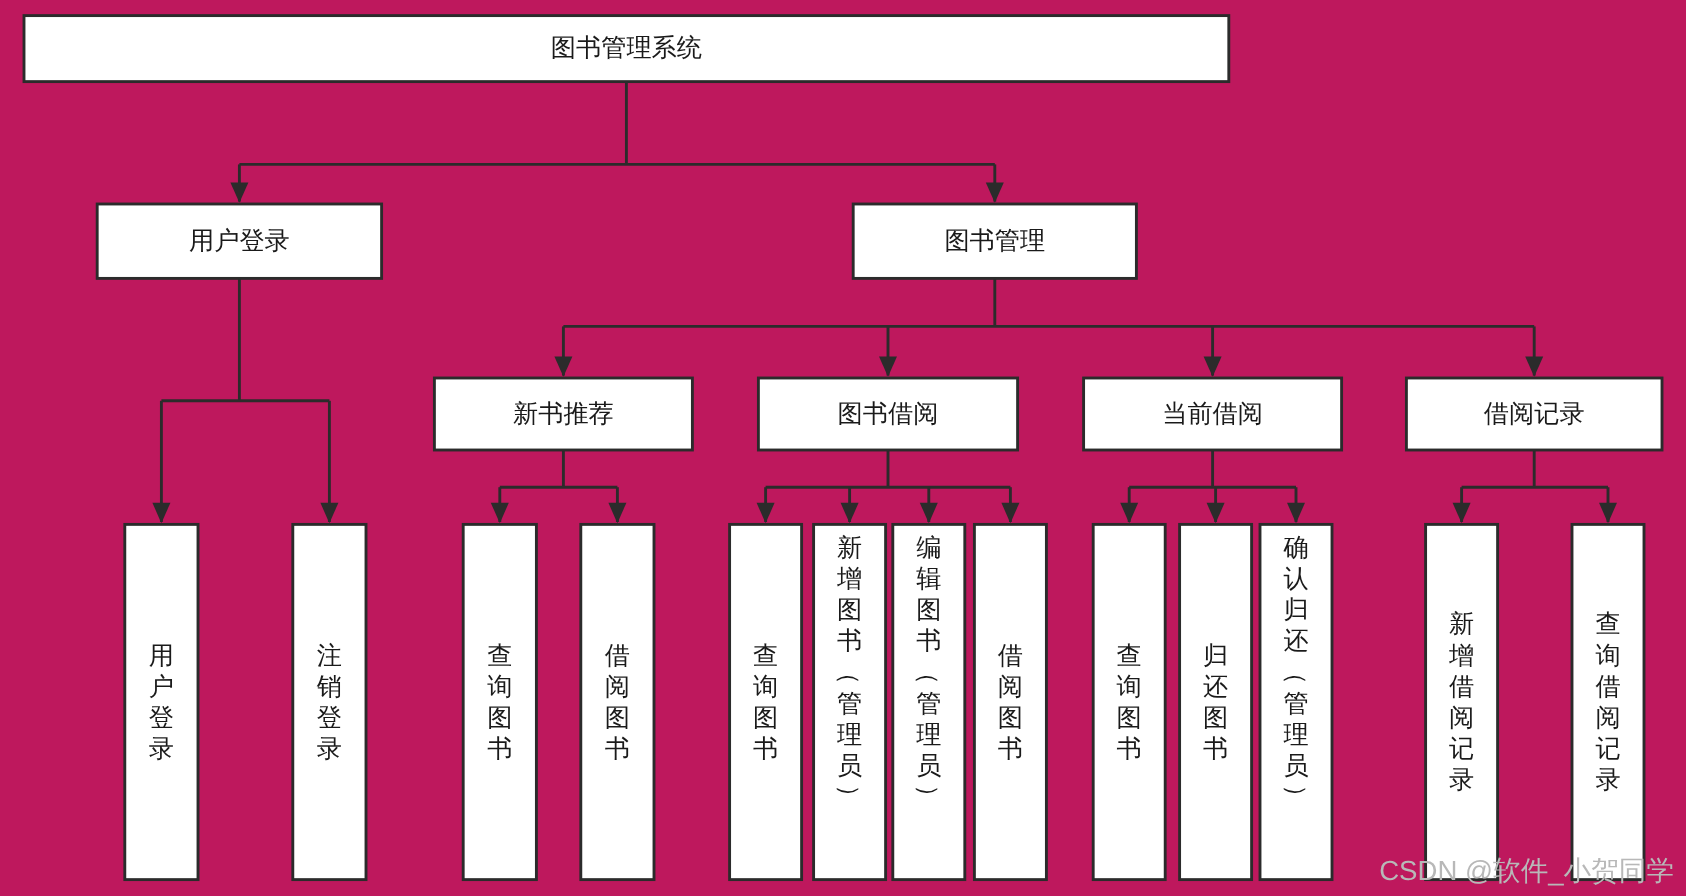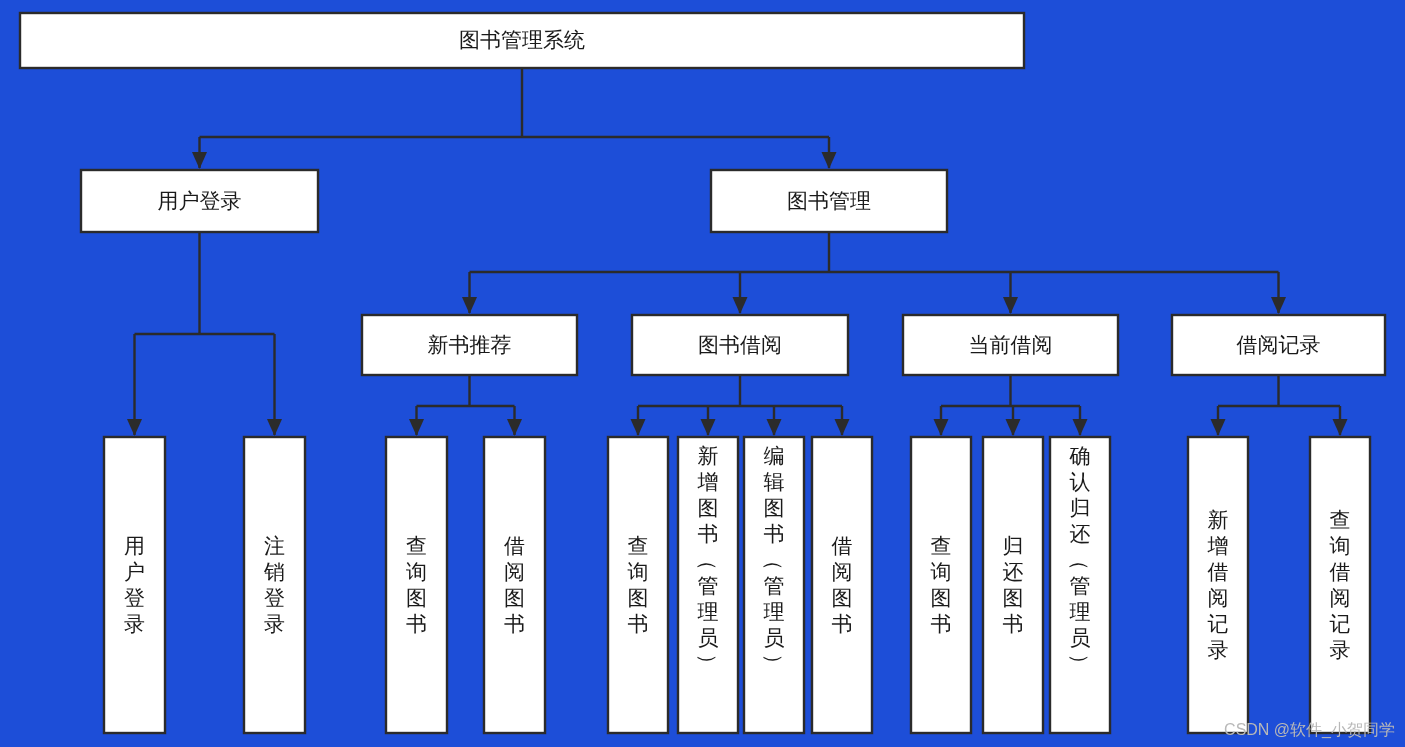--- a/index.html
+++ b/index.html
@@ -7,21 +7,21 @@
     padding: 0;
     background: #ffffff;
   }
   body {
     font-family: "Liberation Sans", sans-serif;
   }
   #canvas {
     position: relative;
     width: 1405px;
     height: 747px;
-    background: #1d4ed8;
+    background: #be185d;
     overflow: hidden;
   }
   svg.diagram {
     position: absolute;
     left: 0;
     top: 0;
     width: 1405px;
     height: 747px;
   }
   .node-rect {
@@ -49,21 +49,21 @@
   }
   .arrow-head {
     fill: #2b2b2b;
     stroke: none;
   }
   .watermark {
     position: absolute;
     right: 10px;
     bottom: 6px;
     font-family: "Liberation Sans", sans-serif;
-    font-size: 16px;
+    font-size: 23px;
     color: #b8b8b8;
     white-space: nowrap;
     user-select: none;
   }
 </style>
 </head>
 <body>
 
 <div id="canvas">
   <svg class="diagram" viewBox="0 0 1405 747">

